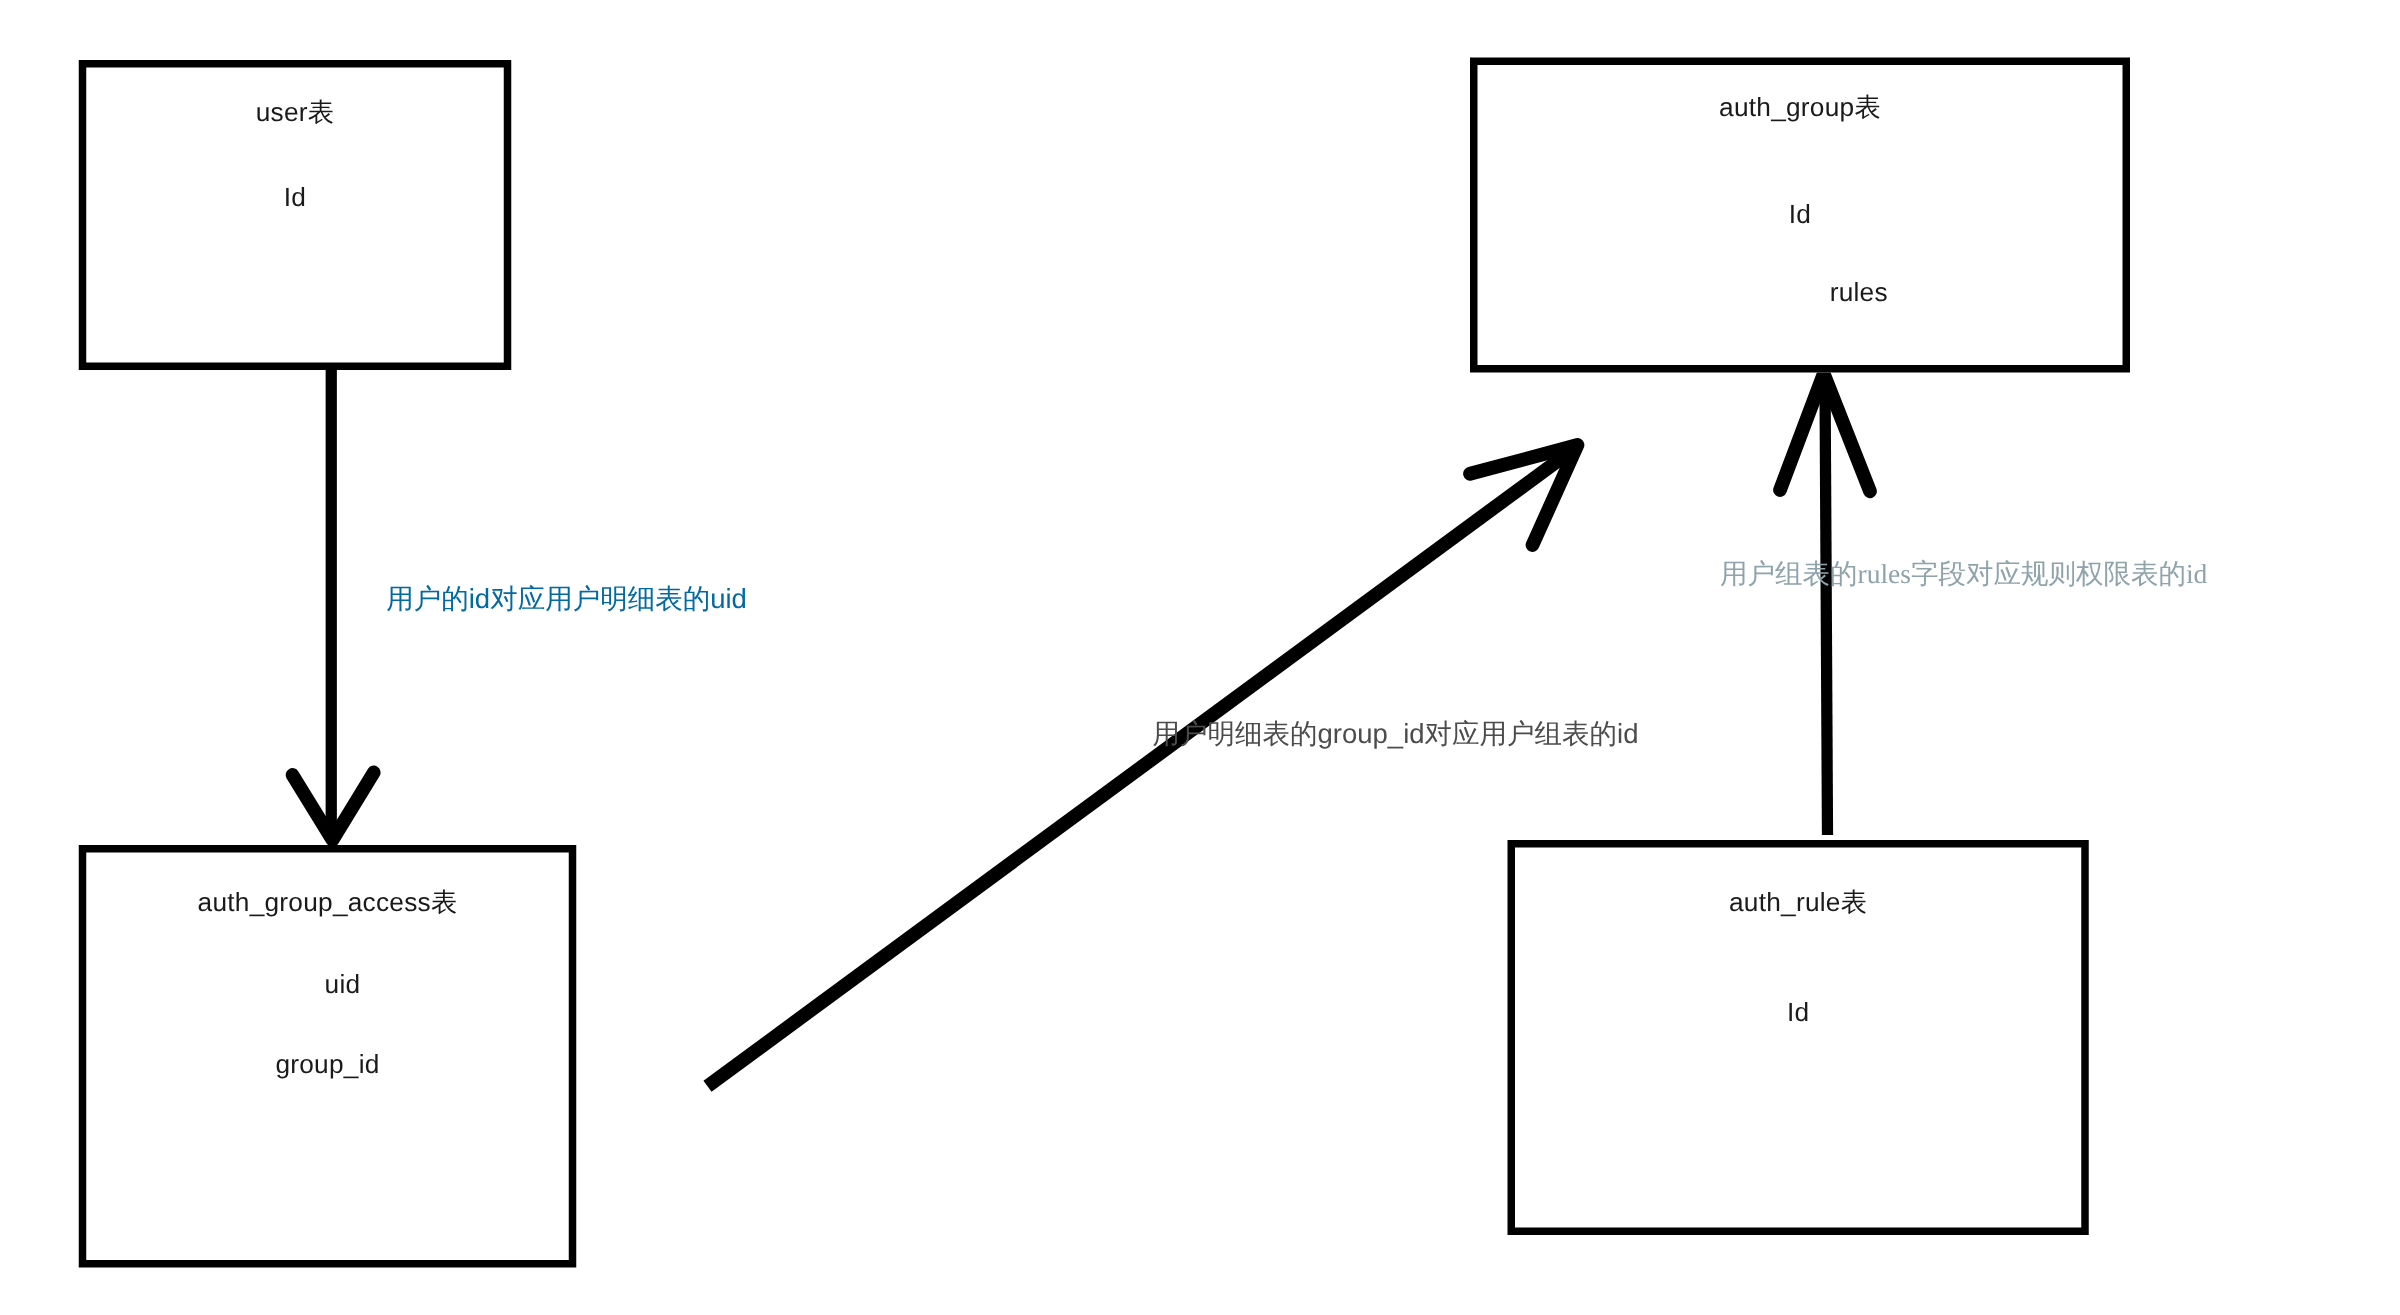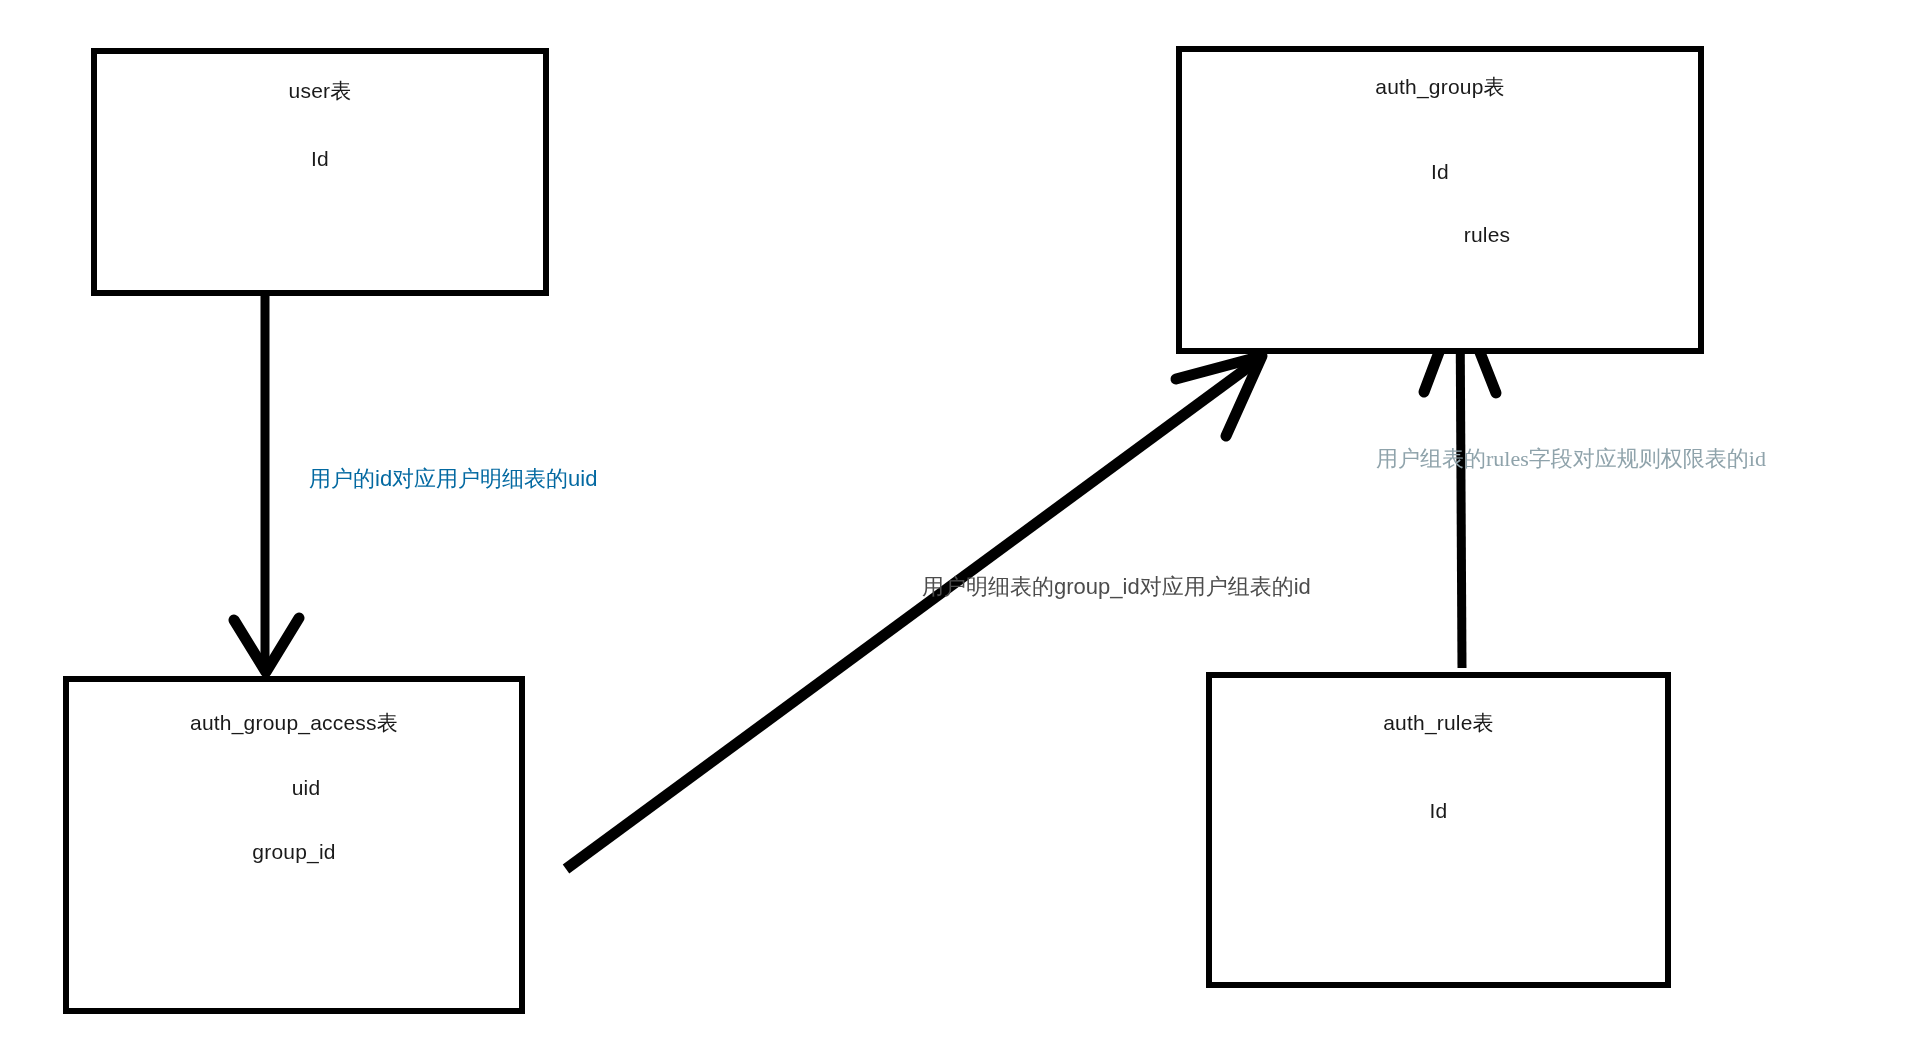--- a/index.html
+++ b/index.html
@@ -37,23 +37,23 @@
     width: 100%;
     text-align: center;
     color: #1a1a1a;
     font-size: 21px;
     line-height: 26px;
     letter-spacing: 0.2px;
     white-space: nowrap;
   }
 
   
-  #box-user          { left: 63px;   top: 48px;  width: 458px; height: 248px; margin-left: 28px; }
-  #box-auth-group    { left: 1176px; top: 46px;  width: 528px; height: 308px; }
-  #box-access        { left: 63px;   top: 676px; width: 462px; height: 338px; }
+  #box-user          { left: 63px;   top: 48px;  width: 346px; height: 248px; }
+  #box-auth-group    { left: 1176px; top: 46px;  width: 528px; height: 252px; }
+  #box-access        { left: 63px;   top: 676px; width: 398px; height: 338px; }
   #box-auth-rule     { left: 1206px; top: 672px; width: 465px; height: 316px; }
 
   
   #box-user .t1      { top: 24px; }
   #box-user .f1      { top: 92px; }
 
   #box-auth-group .t1 { top: 22px; }
   #box-auth-group .f1 { top: 107px; }
   #box-auth-group .f2 { top: 170px; padding-left: 47px; }
 

